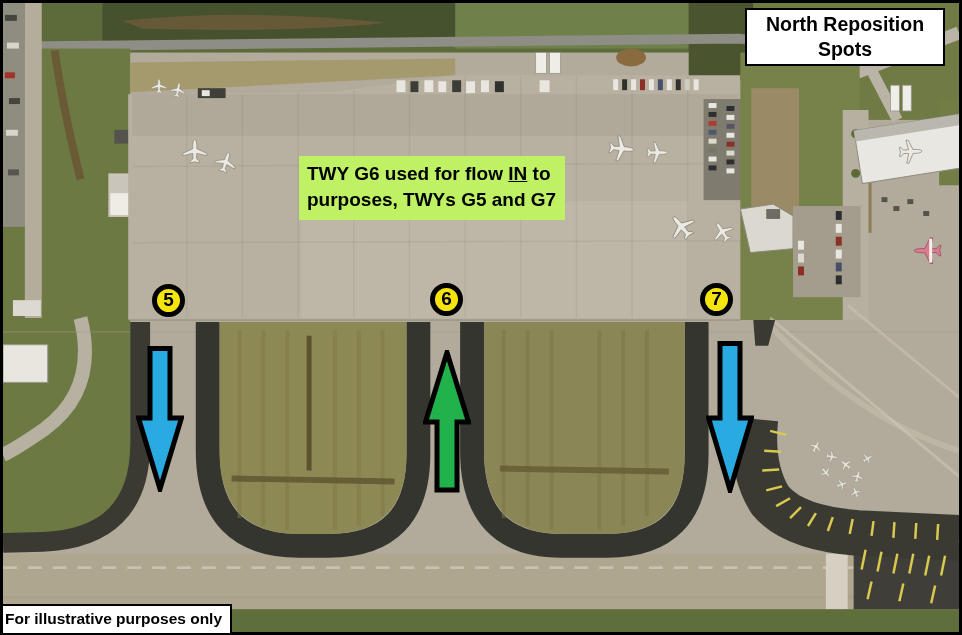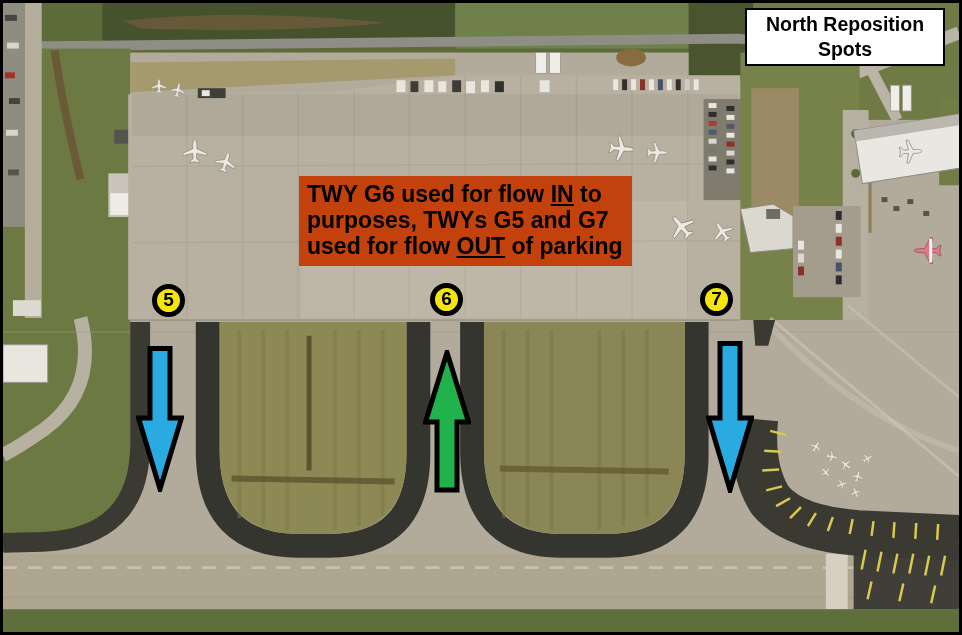--- a/index.html
+++ b/index.html
@@ -8,22 +8,22 @@
     font-family:"Liberation Sans",sans-serif;
   }
   .aerial{position:absolute;left:3px;top:3px;}
   .overlay{position:absolute;z-index:5;}
   .title-box{
     left:745px;top:8px;width:190px;background:#fff;border:2px solid #000;
     text-align:center;font-weight:bold;font-size:19.5px;line-height:1.28;
     padding:2px 3px;color:#000;
   }
   .note-box{
-    left:299px;top:156px;background:#c2410c;color:#000;
-    padding:5px 9px 7px 8px;font-weight:bold;font-size:23px;line-height:26px;margin-top:20px;
+    left:299px;top:156px;background:#bef264;color:#000;
+    padding:5px 9px 7px 8px;font-weight:bold;font-size:19px;line-height:26px;
   }
   .note-line{white-space:nowrap;}
   .u{text-decoration:underline;}
   .spot{
     width:33px;height:33px;border-radius:50%;border:5px solid #000;
     background:#f5e40e;box-sizing:border-box;text-align:center;
     font-weight:bold;font-size:19px;line-height:22px;color:#000;
   }
   .spot-5{left:152px;top:284px;}
   .spot-6{left:430px;top:283px;}
@@ -277,31 +277,33 @@
     <use href="#plane" transform="translate(870,460) rotate(60) scale(0.5)"></use>
   </svg>
 
   <div class="overlay title-box">
     <span>North Reposition Spots</span>
   </div>
 
   <div class="overlay note-box">
     <div class="note-line"><span>TWY G6 used for flow </span><span class="u">IN</span><span> to</span></div>
     <div class="note-line"><span>purposes, TWYs G5 and G7</span></div>
-    <div class="note-line"><span>used for flow </span><span class="u">OUT</span><span> of parking</span></div>
   </div>
 
   <div class="overlay spot spot-5"><span>5</span></div>
   <div class="overlay spot spot-6"><span>6</span></div>
   <div class="overlay spot spot-7"><span>7</span></div>
 
   <svg class="overlay arrow-g5" width="48" height="146" viewBox="0 0 48 146">
     <polygon points="14,2.5 34,2.5 34,72 45.5,72 24,143 2.5,72 14,72" stroke="#000" stroke-width="5" stroke-linejoin="miter" fill="#29abe2"></polygon>
   </svg>
   <svg class="overlay arrow-g6" width="48" height="143" viewBox="0 0 48 143">
     <polygon points="24,2.5 45.5,72 34,72 34,140 14,140 14,72 2.5,72" stroke="#000" stroke-width="5" stroke-linejoin="miter" fill="#22b24c"></polygon>
   </svg>
   <svg class="overlay arrow-g7" width="48" height="152" viewBox="0 0 48 152">
     <polygon points="14,2.5 34,2.5 34,77 45.5,77 24,149 2.5,77 14,77" stroke="#000" stroke-width="5" stroke-linejoin="miter" fill="#29abe2"></polygon>
   </svg>
 
+  <div class="overlay footer-label">
+    <span>For illustrative purposes only</span>
+  </div>
 
 </div>
 
 </body></html>

